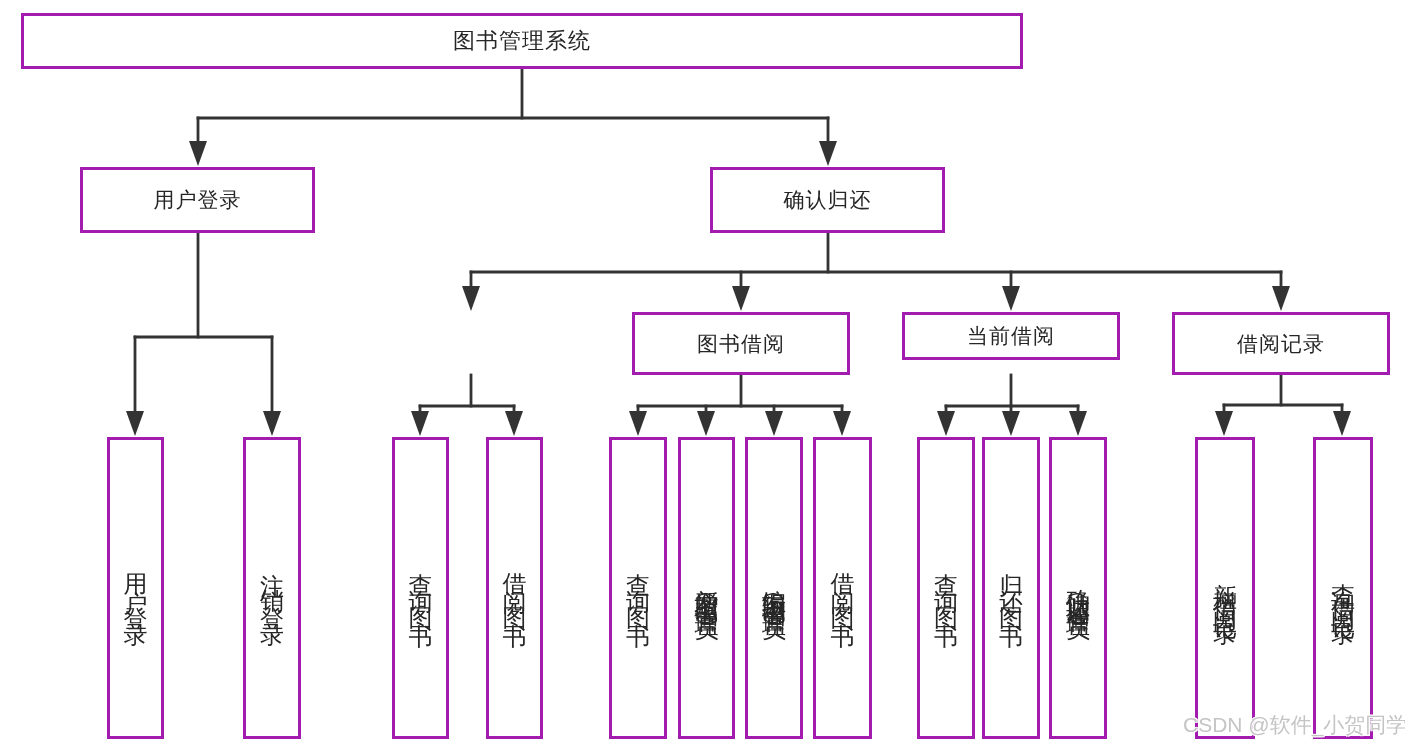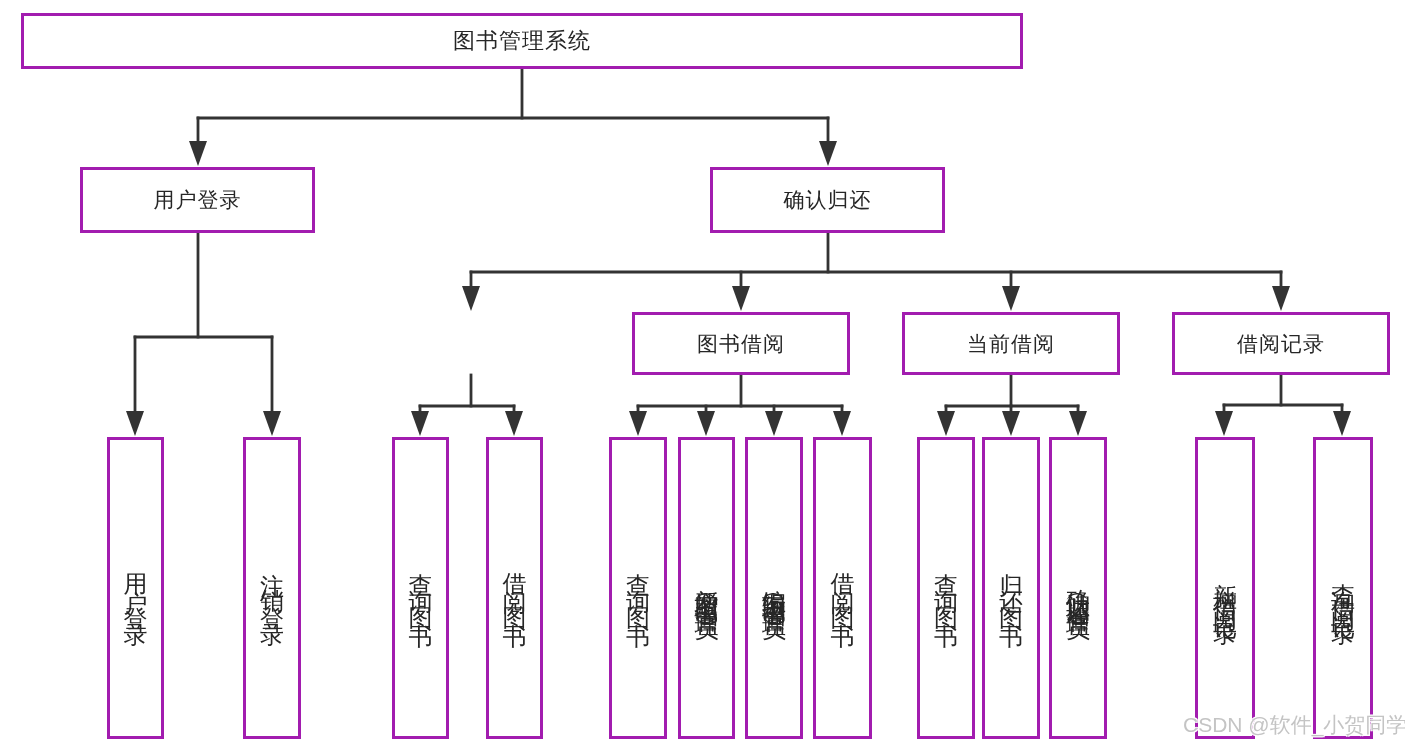--- a/index.html
+++ b/index.html
@@ -123,21 +123,21 @@
   <div class="node h" style="left:80px;top:167px;width:235px;height:66px">
     <span class="lbl">用户登录</span>
   </div>
   <div class="node h" style="left:710px;top:167px;width:235px;height:66px">
     <span class="lbl">确认归还</span>
   </div>
 
   <div class="node h" style="left:632px;top:312px;width:218px;height:63px">
     <span class="lbl">图书借阅</span>
   </div>
-  <div class="node h" style="left:902px;top:312px;width:218px;height:63px">
+  <div class="node h" style="left:902px;top:312px;width:218px;height:48px">
     <span class="lbl">当前借阅</span>
   </div>
   <div class="node h" style="left:1172px;top:312px;width:218px;height:63px">
     <span class="lbl">借阅记录</span>
   </div>
 
   <div class="node v" style="left:107px;top:437px;width:57px;height:302px">
     <span class="lbl" style="letter-spacing: 17px;">用户登录</span>
   </div>
   <div class="node v" style="left:243px;top:437px;width:58px;height:302px">

